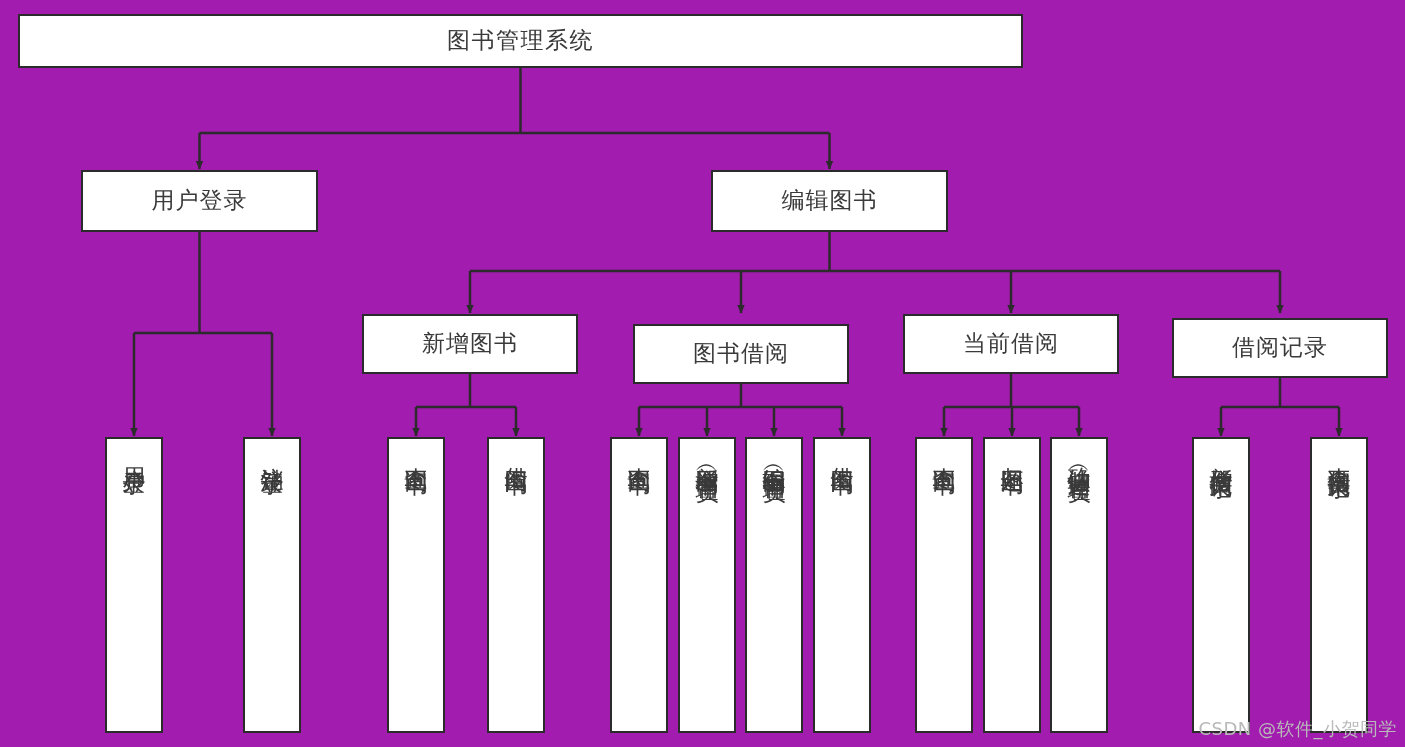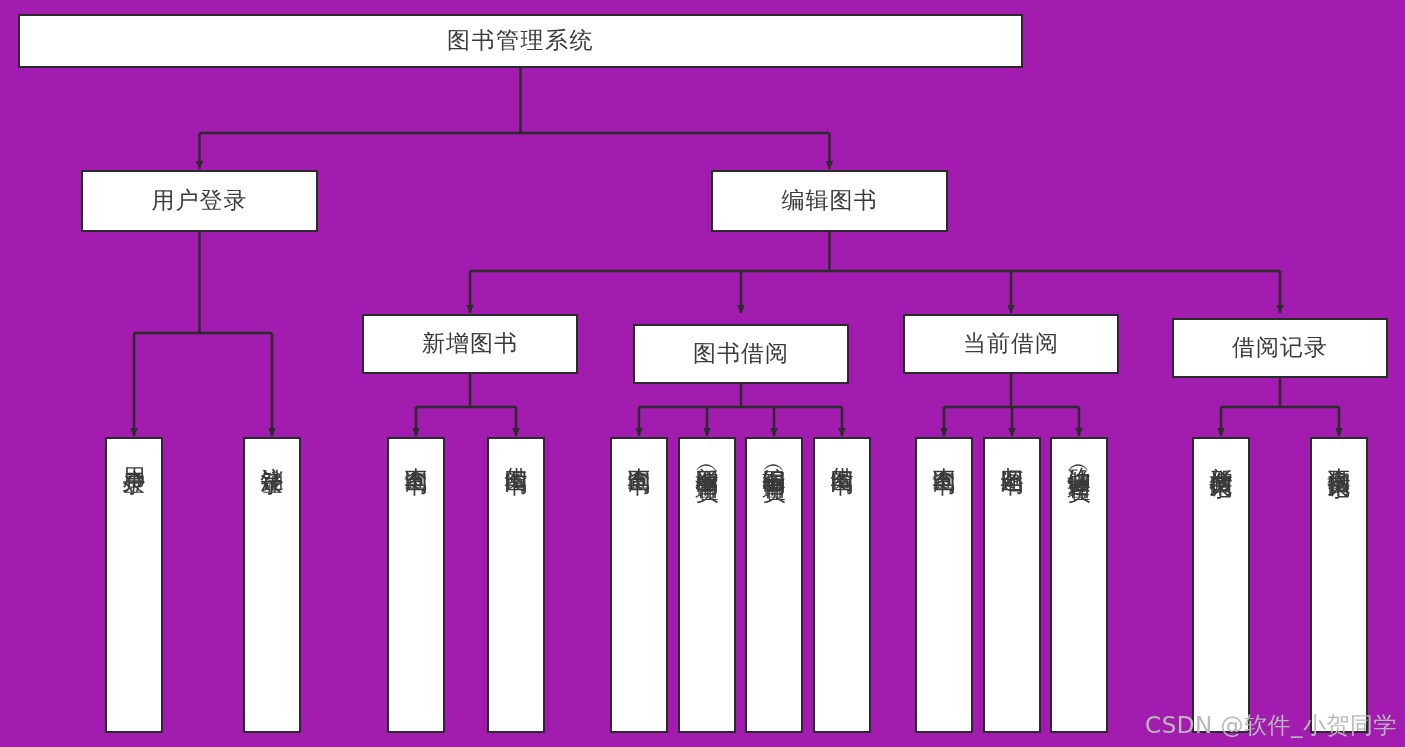--- a/index.html
+++ b/index.html
@@ -62,21 +62,21 @@
     text-orientation: upright;
     font-size: 23px;
     letter-spacing: 2px;
     line-height: 1;
     white-space: nowrap;
   }
   #watermark {
     position: absolute;
     right: 8px;
     bottom: 6px;
-    font-size: 23px;
+    font-size: 18px;
     color: #b9b9b9;
     letter-spacing: 0.5px;
     white-space: nowrap;
     user-select: none;
   }
 </style>
 </head>
 <body>
 
 <div id="canvas">

